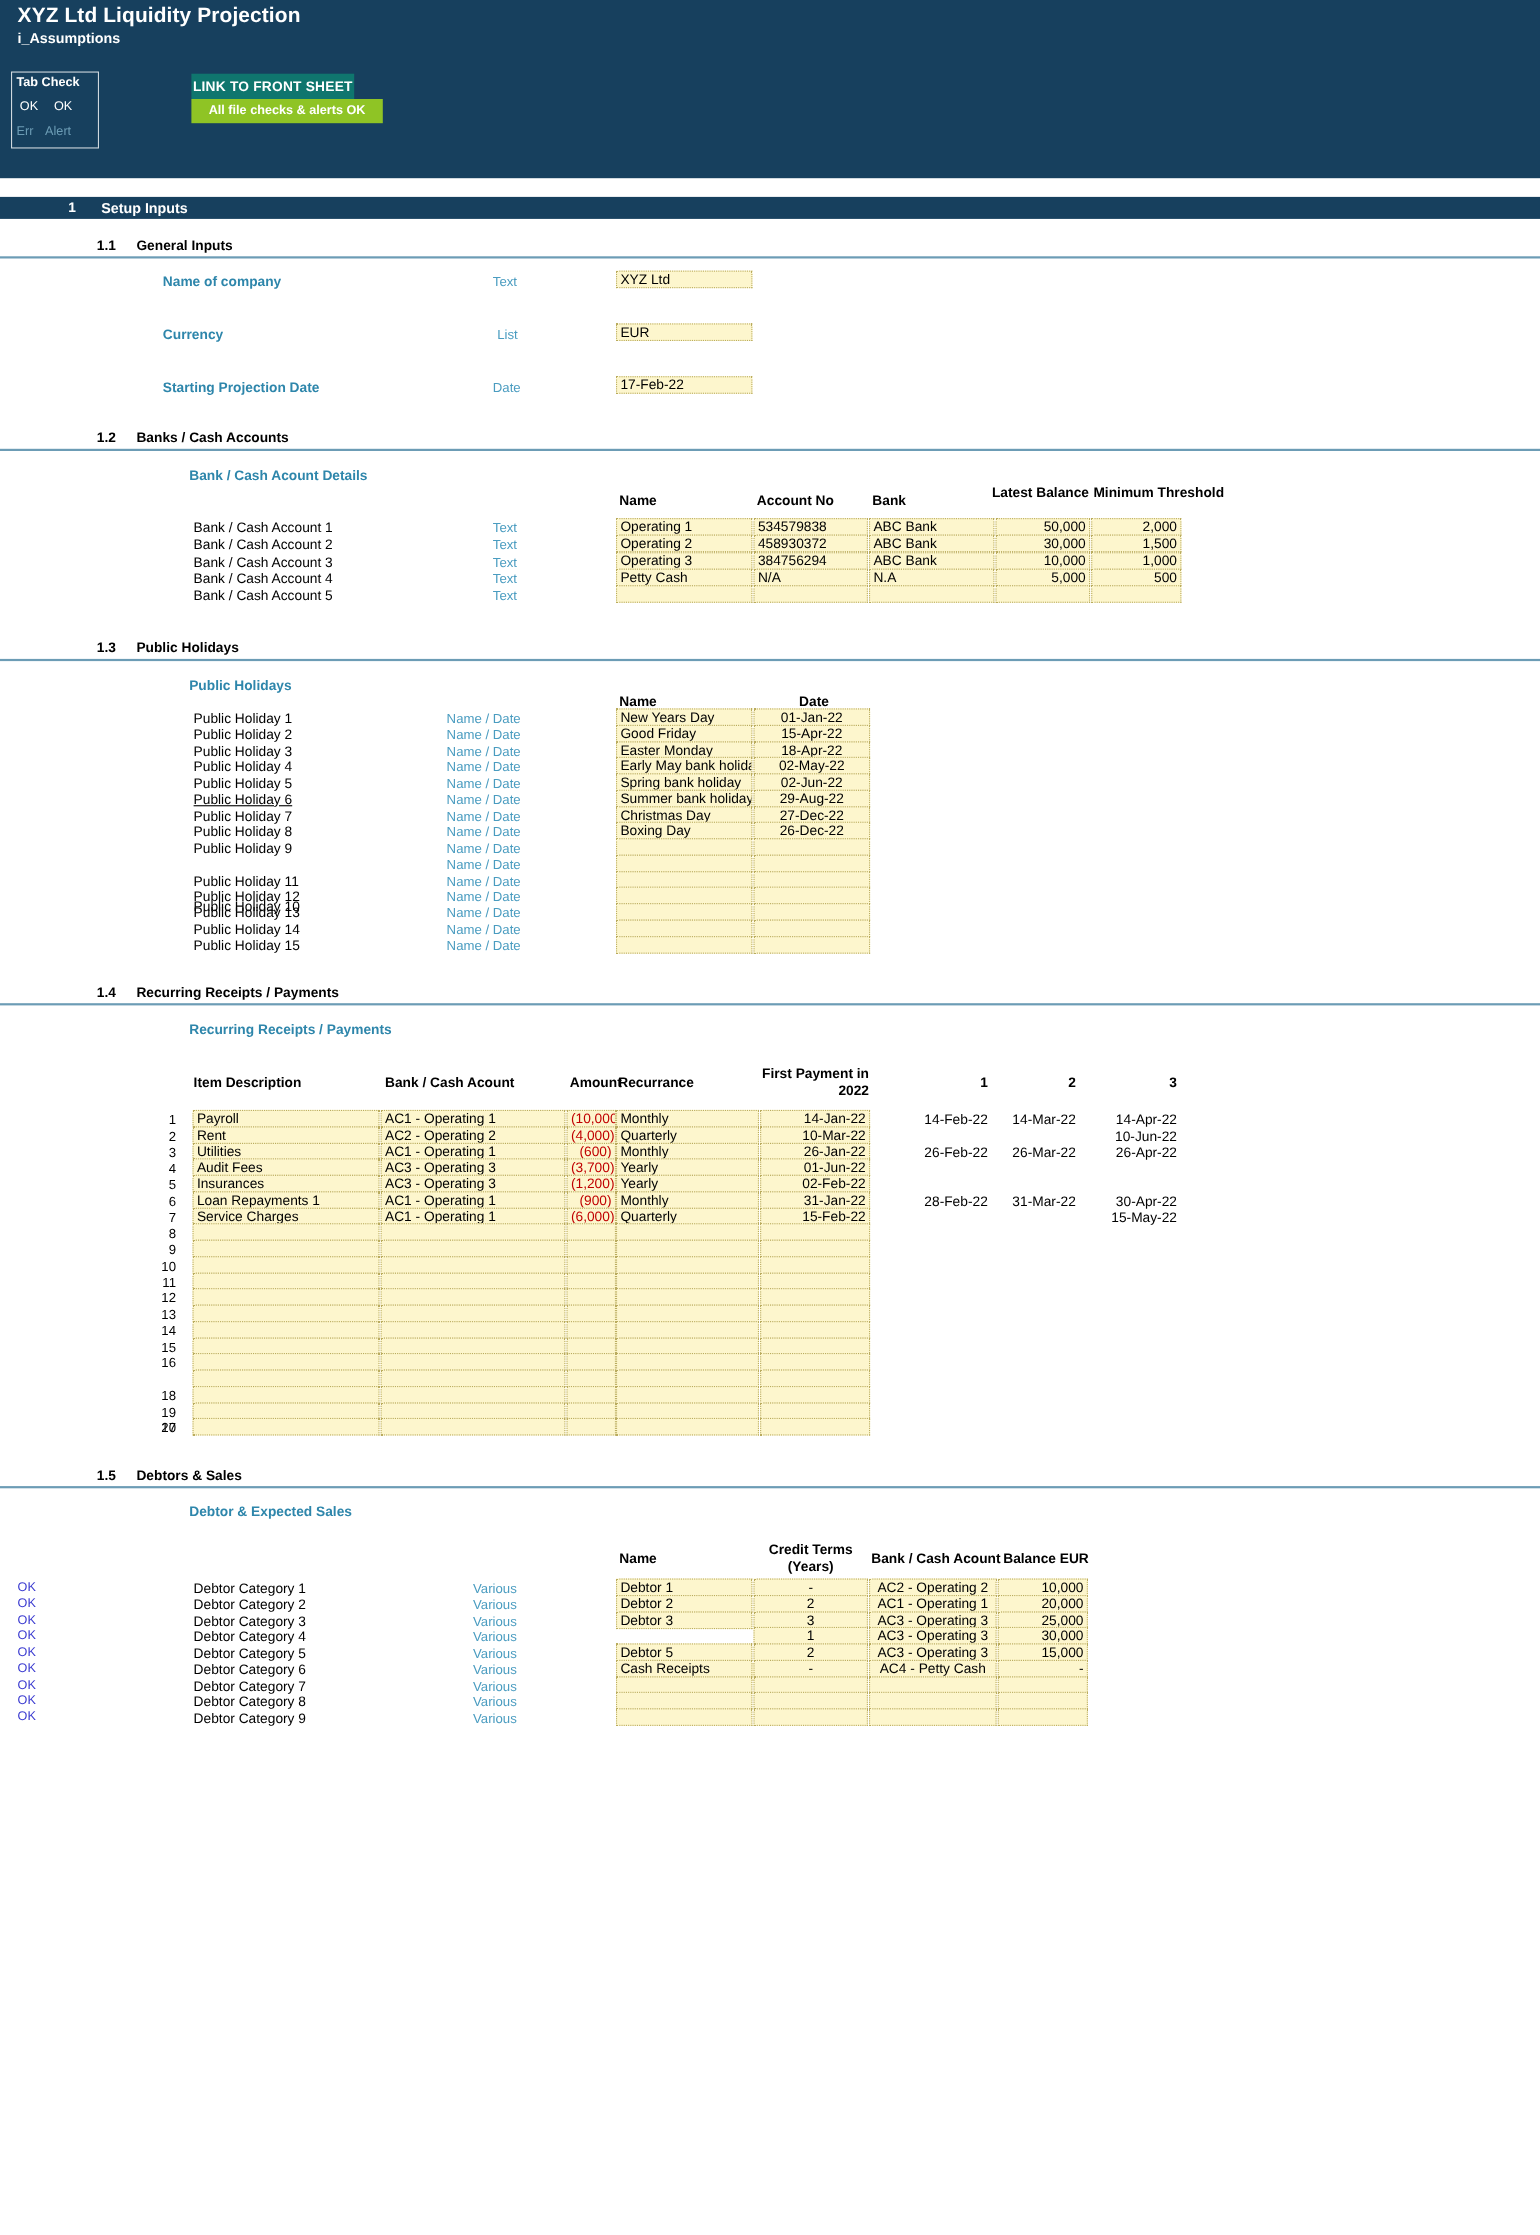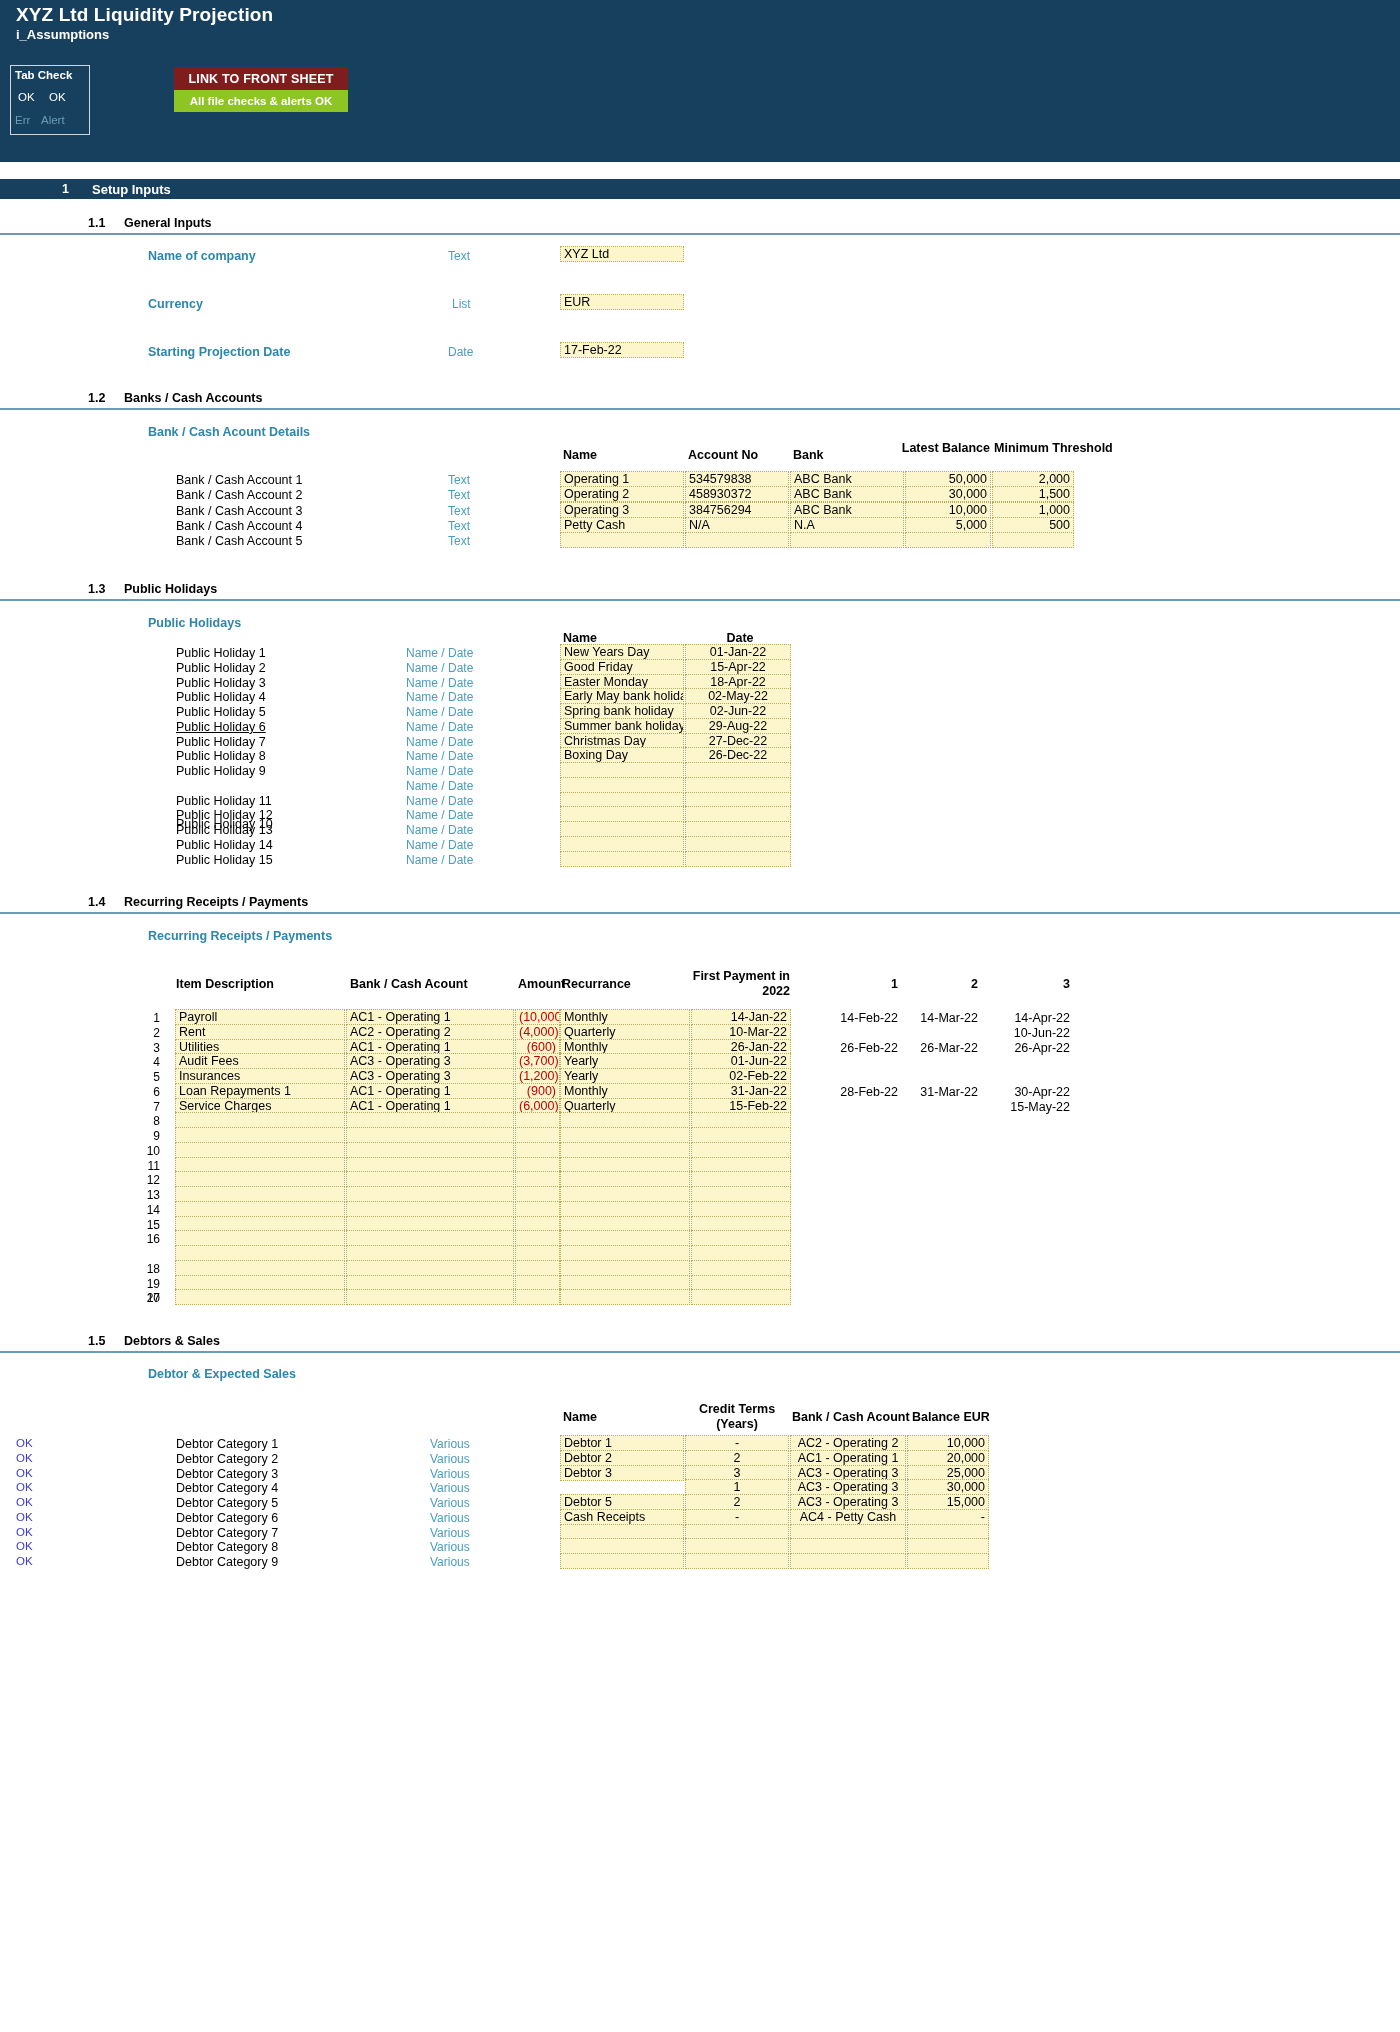--- a/index.html
+++ b/index.html
@@ -32,22 +32,22 @@
     border:1px solid #cfd8de;
   }
   .tabcheck .tc-title {
     position:absolute; left:4px; top:3px; font-size:11.5px; font-weight:bold; color:#ffffff;
   }
   .tabcheck .tc-r1a { position:absolute; left:7px; top:25px; font-size:11.5px; color:#ffffff; }
   .tabcheck .tc-r1b { position:absolute; left:38px; top:25px; font-size:11.5px; color:#ffffff; }
   .tabcheck .tc-r2a { position:absolute; left:4px; top:48px; font-size:11.5px; color:#6c9cb5; }
   .tabcheck .tc-r2b { position:absolute; left:30px; top:48px; font-size:11.5px; color:#6c9cb5; }
   .front-link {
-    position:absolute; left:174px; top:67px; width:174px; height:23px;
-    background:#7f1d1d; color:#ffffff; font-size:12.5px; font-weight:bold;
+    position:absolute; left:174px; top:67px; width:148px; height:23px;
+    background:#0f766e; color:#ffffff; font-size:12.5px; font-weight:bold;
     display:flex; align-items:center; justify-content:center;
     letter-spacing:.2px;
   }
   .checks-ok {
     position:absolute; left:174px; top:90px; width:174px; height:22px;
     background:#8fc425; color:#ffffff; font-size:11.5px; font-weight:bold;
     display:flex; align-items:center; justify-content:center;
   }
   
   .sec-bar {
@@ -61,21 +61,21 @@
   .sub {
     position:absolute; left:0; width:1400px; height:22px;
   }
   .sub .num { position:absolute; left:88px; top:0; font-size:12.5px; font-weight:bold; }
   .sub .ttl { position:absolute; left:124px; top:0; font-size:12.5px; font-weight:bold; }
   .sub .rule {
     position:absolute; left:0; top:17px; width:1400px; height:2px; background:#6c9cb5;
   }
 
   .blue-head {
-    position:absolute; font-size:12.5px; font-weight:bold; color:#2e86ab;
+    position:absolute; font-size:12.5px; font-weight:bold; color:#2e86ab;margin-left:24px;
   }
   .row-lbl   { position:absolute; font-size:12.5px; color:#2e86ab; font-weight:bold; }
   .row-lbl-b { position:absolute; font-size:12.5px; color:#000000; }
   .type-lbl  { position:absolute; font-size:12px; color:#4a9cc0; }
   .ok-lbl    { position:absolute; font-size:11.5px; color:#3b3bd0; }
 
   
   .cell {
     position:absolute;
     background:#fdf6cd;

